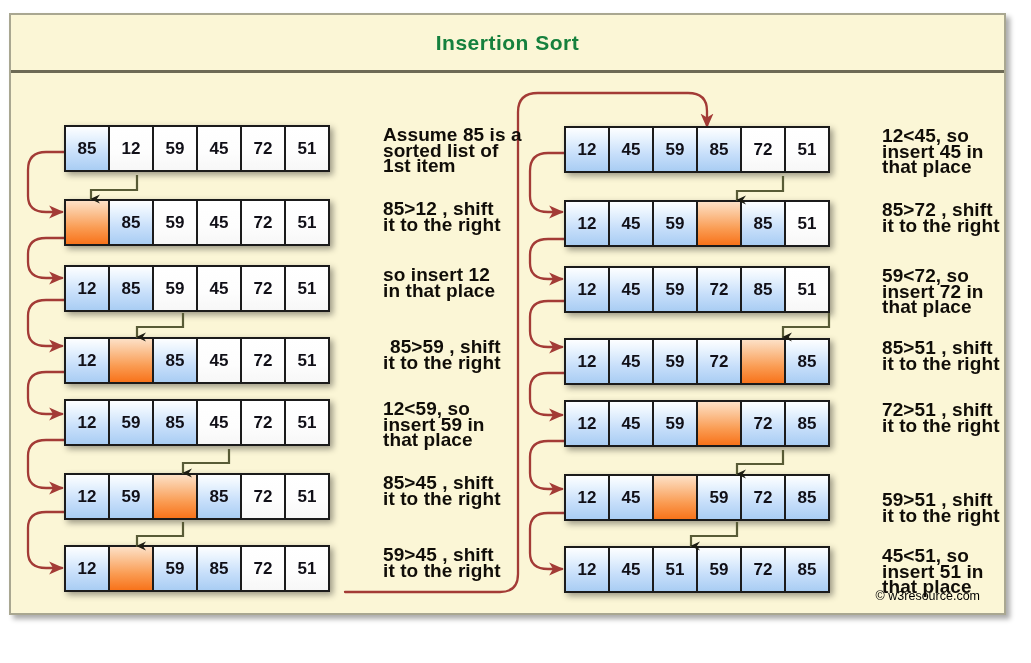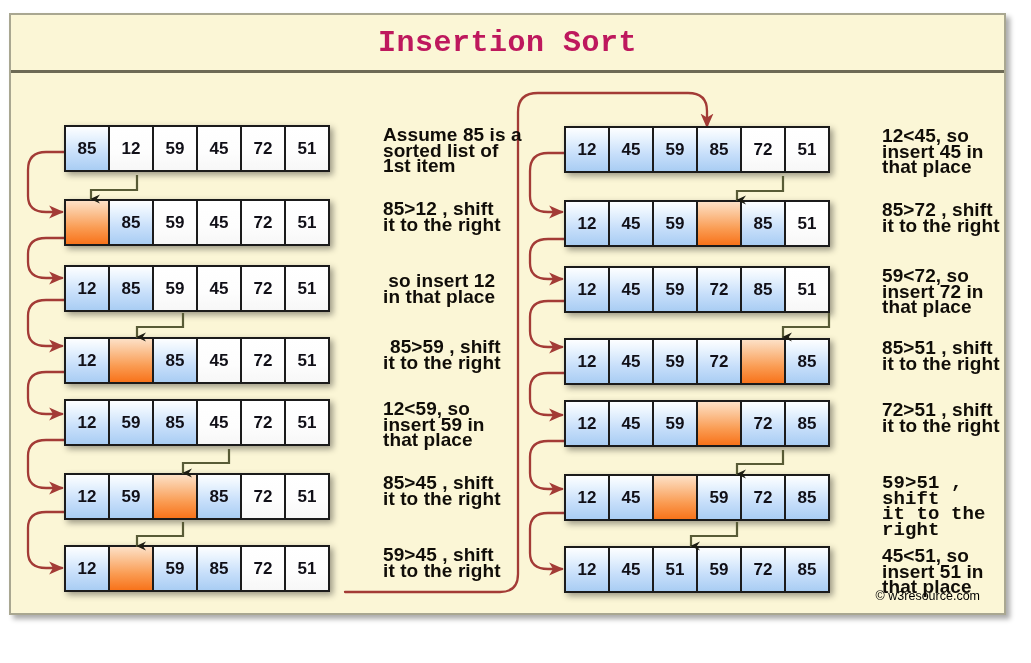--- a/index.html
+++ b/index.html
@@ -21,23 +21,23 @@
     box-shadow:4px 4px 5px rgba(0,0,0,.33);
     box-sizing:border-box;
   }
   .title-bar{
     position:absolute;left:0;top:0;width:100%;height:58px;
     border-bottom:3px solid #6d6a55;
     box-sizing:border-box;
     display:flex;align-items:center;justify-content:center;
   }
   .title-text{
-    font-size:30px;font-weight:bold;color:#be185d;
+    font-size:21px;font-weight:bold;color:#15803d;
     letter-spacing:.5px;
-    font-family:Liberation Mono, monospace;
+    font-family:Liberation Sans, sans-serif;
   }
 
   
   .row{position:absolute;display:flex;filter:drop-shadow(3px 3px 3px rgba(0,0,0,.38));}
   .cell{
     width:46px;height:47px;
     border:2px solid #1b1b1b;
     box-sizing:border-box;
     display:flex;align-items:center;justify-content:center;
     font-size:17px;font-weight:bold;color:#111018;
@@ -139,21 +139,21 @@
       <div class="caption" style="left: 383px; top: 201px;">85&gt;12 , shift
 it to the right</div>
       <div class="row" style="left: 64px; top: 265px;">
         <div class="cell blue">12</div>
         <div class="cell blue">85</div>
         <div class="cell white">59</div>
         <div class="cell white">45</div>
         <div class="cell white">72</div>
         <div class="cell white">51</div>
       </div>
-      <div class="caption" style="left: 383px; top: 273px; text-align: right;">so insert 12
+      <div class="caption" style="left: 383px; top: 267px;">so insert 12
 in that place</div>
       <div class="row" style="left: 64px; top: 337px;">
         <div class="cell blue">12</div>
         <div class="cell orange"></div>
         <div class="cell blue">85</div>
         <div class="cell white">45</div>
         <div class="cell white">72</div>
         <div class="cell white">51</div>
       </div>
       <div class="caption" style="left: 383px; top: 339px; text-align: right;">85&gt;59 , shift
@@ -242,21 +242,21 @@
       <div class="caption" style="left: 882px; top: 402px;">72&gt;51 , shift
 it to the right</div>
       <div class="row" style="left: 564px; top: 474px;">
         <div class="cell blue">12</div>
         <div class="cell blue">45</div>
         <div class="cell orange"></div>
         <div class="cell blue">59</div>
         <div class="cell blue">72</div>
         <div class="cell blue">85</div>
       </div>
-      <div class="caption" style="left: 882px; top: 476px; font-family: Liberation Mono, monospace;">59&gt;51 , shift
+      <div class="caption" style="left: 882px; top: 492px;">59&gt;51 , shift
 it to the right</div>
       <div class="row" style="left: 564px; top: 546px;">
         <div class="cell blue">12</div>
         <div class="cell blue">45</div>
         <div class="cell blue">51</div>
         <div class="cell blue">59</div>
         <div class="cell blue">72</div>
         <div class="cell blue">85</div>
       </div>
       <div class="caption" style="left: 882px; top: 548px;">45&lt;51, so

